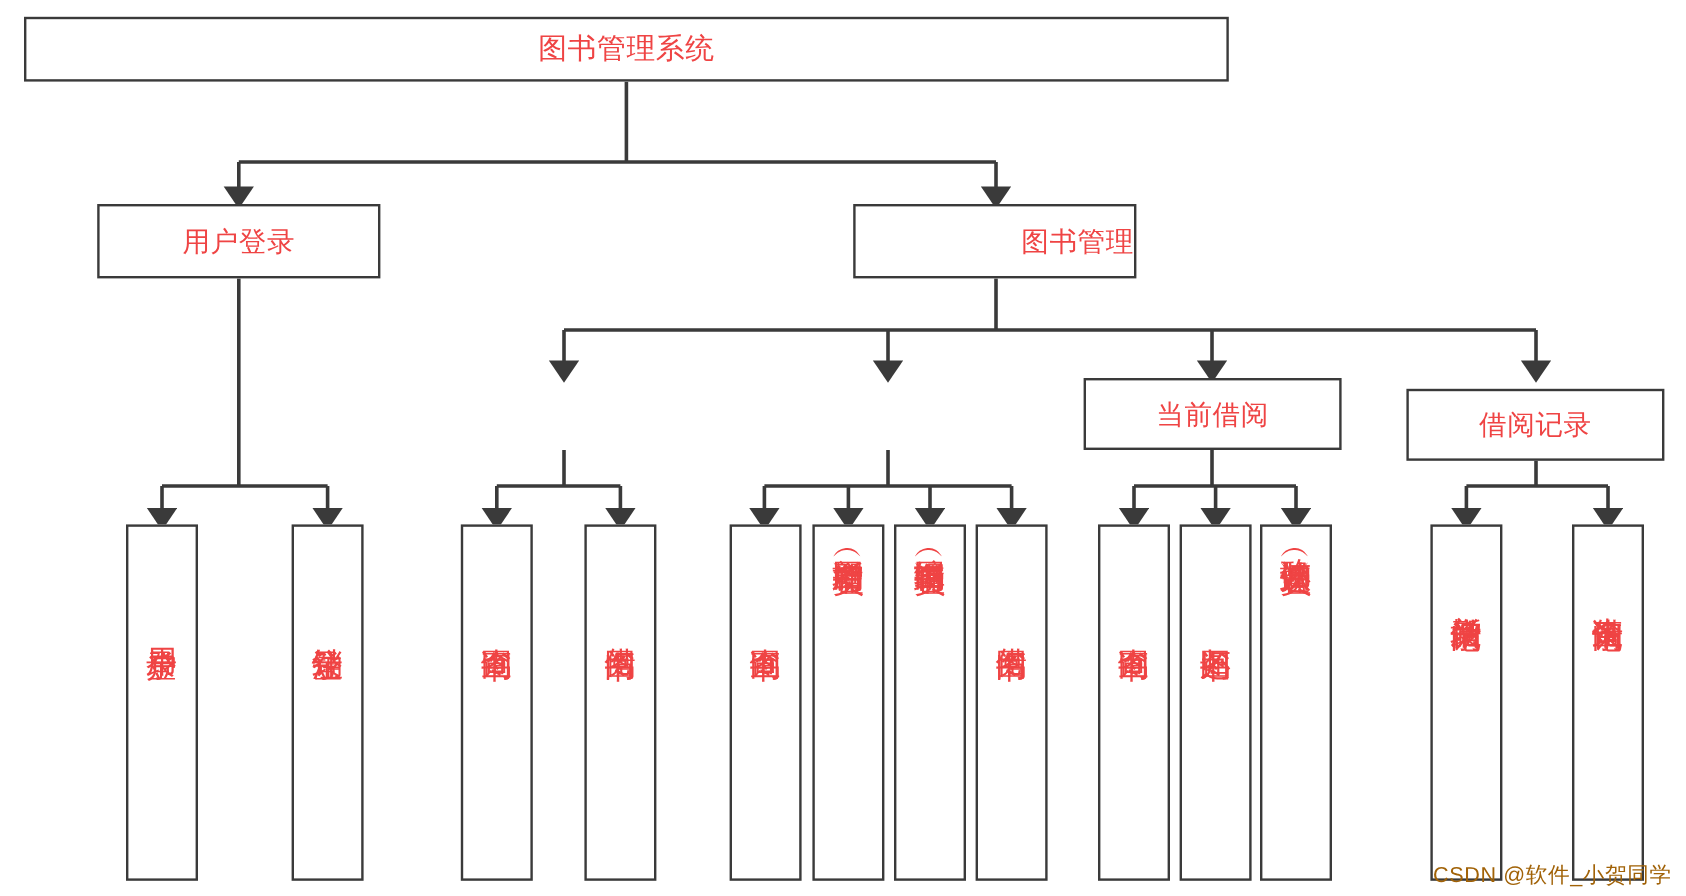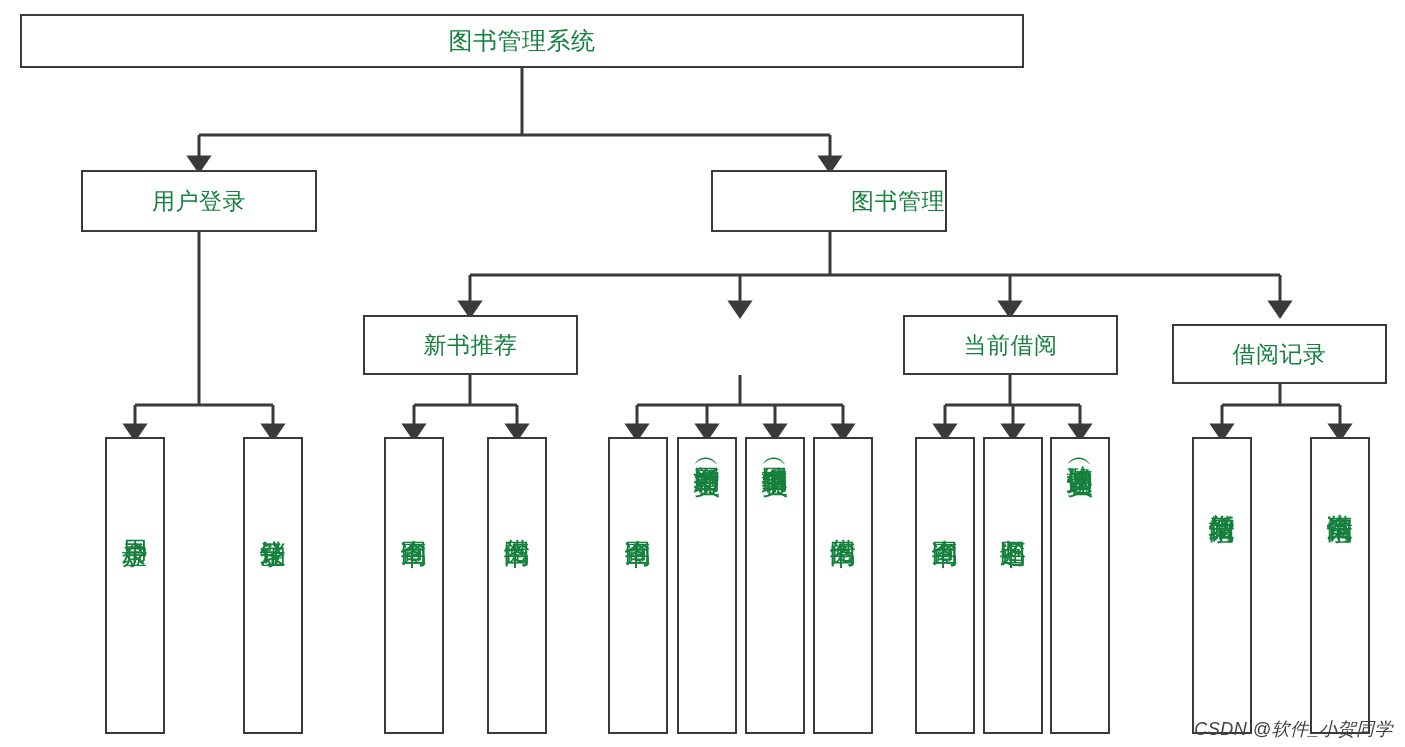--- a/index.html
+++ b/index.html
@@ -18,21 +18,21 @@
     overflow: hidden;
   }
   .node {
     position: absolute;
     box-sizing: border-box;
     border: 2.5px solid #3a3a3a;
     background: #ffffff;
     display: flex;
     align-items: center;
     justify-content: center;
-    color: #15803d;
+    color: #ef4444;
   }
   .node .lbl {
     display: block;
     text-align: center;
     line-height: 1.0;
   }
   .node.horiz .lbl {
     font-size: 23px;
     letter-spacing: 0.5px;
     white-space: nowrap;
@@ -59,24 +59,23 @@
     top: 0;
     width: 1405px;
     height: 747px;
     pointer-events: none;
   }
   .watermark {
     position: absolute;
     right: 12px;
     bottom: 6px;
     font-size: 18px;
-    color: #404040;
+    color: #a16207;
     white-space: nowrap;
     letter-spacing: 0.5px;
-    font-style: italic;
   }
 </style>
 </head>
 <body>
 
 <div id="canvas">
 
   <svg class="links" viewBox="0 0 1405 747">
     <defs>
       <marker id="arrow" markerWidth="11" markerHeight="11" refX="2.2" refY="4.2" orient="auto" markerUnits="strokeWidth">
@@ -131,23 +130,20 @@
     <span class="lbl">图书管理系统</span>
   </div>
 
   <div class="node horiz" style="left:81px; top:170px; width:236px; height:62px;">
     <span class="lbl">用户登录</span>
   </div>
   <div class="node horiz" style="left:711px; top:170px; width:236px; height:62px;justify-content:flex-end;">
     <span class="lbl">图书管理</span>
   </div>
 
-  <div class="node horiz" style="left:363px; top:315px; width:215px; height:60px;">
-    <span class="lbl">新书推荐</span>
-  </div>
   <div class="node horiz" style="left:903px; top:315px; width:215px; height:60px;">
     <span class="lbl">当前借阅</span>
   </div>
   <div class="node horiz" style="left:1172px; top:324px; width:215px; height:60px;">
     <span class="lbl">借阅记录</span>
   </div>
 
   <div class="node vert mid" style="left:105px; top:437px; width:60px; height:297px;">
     <span class="lbl">用户登录</span>
   </div>

